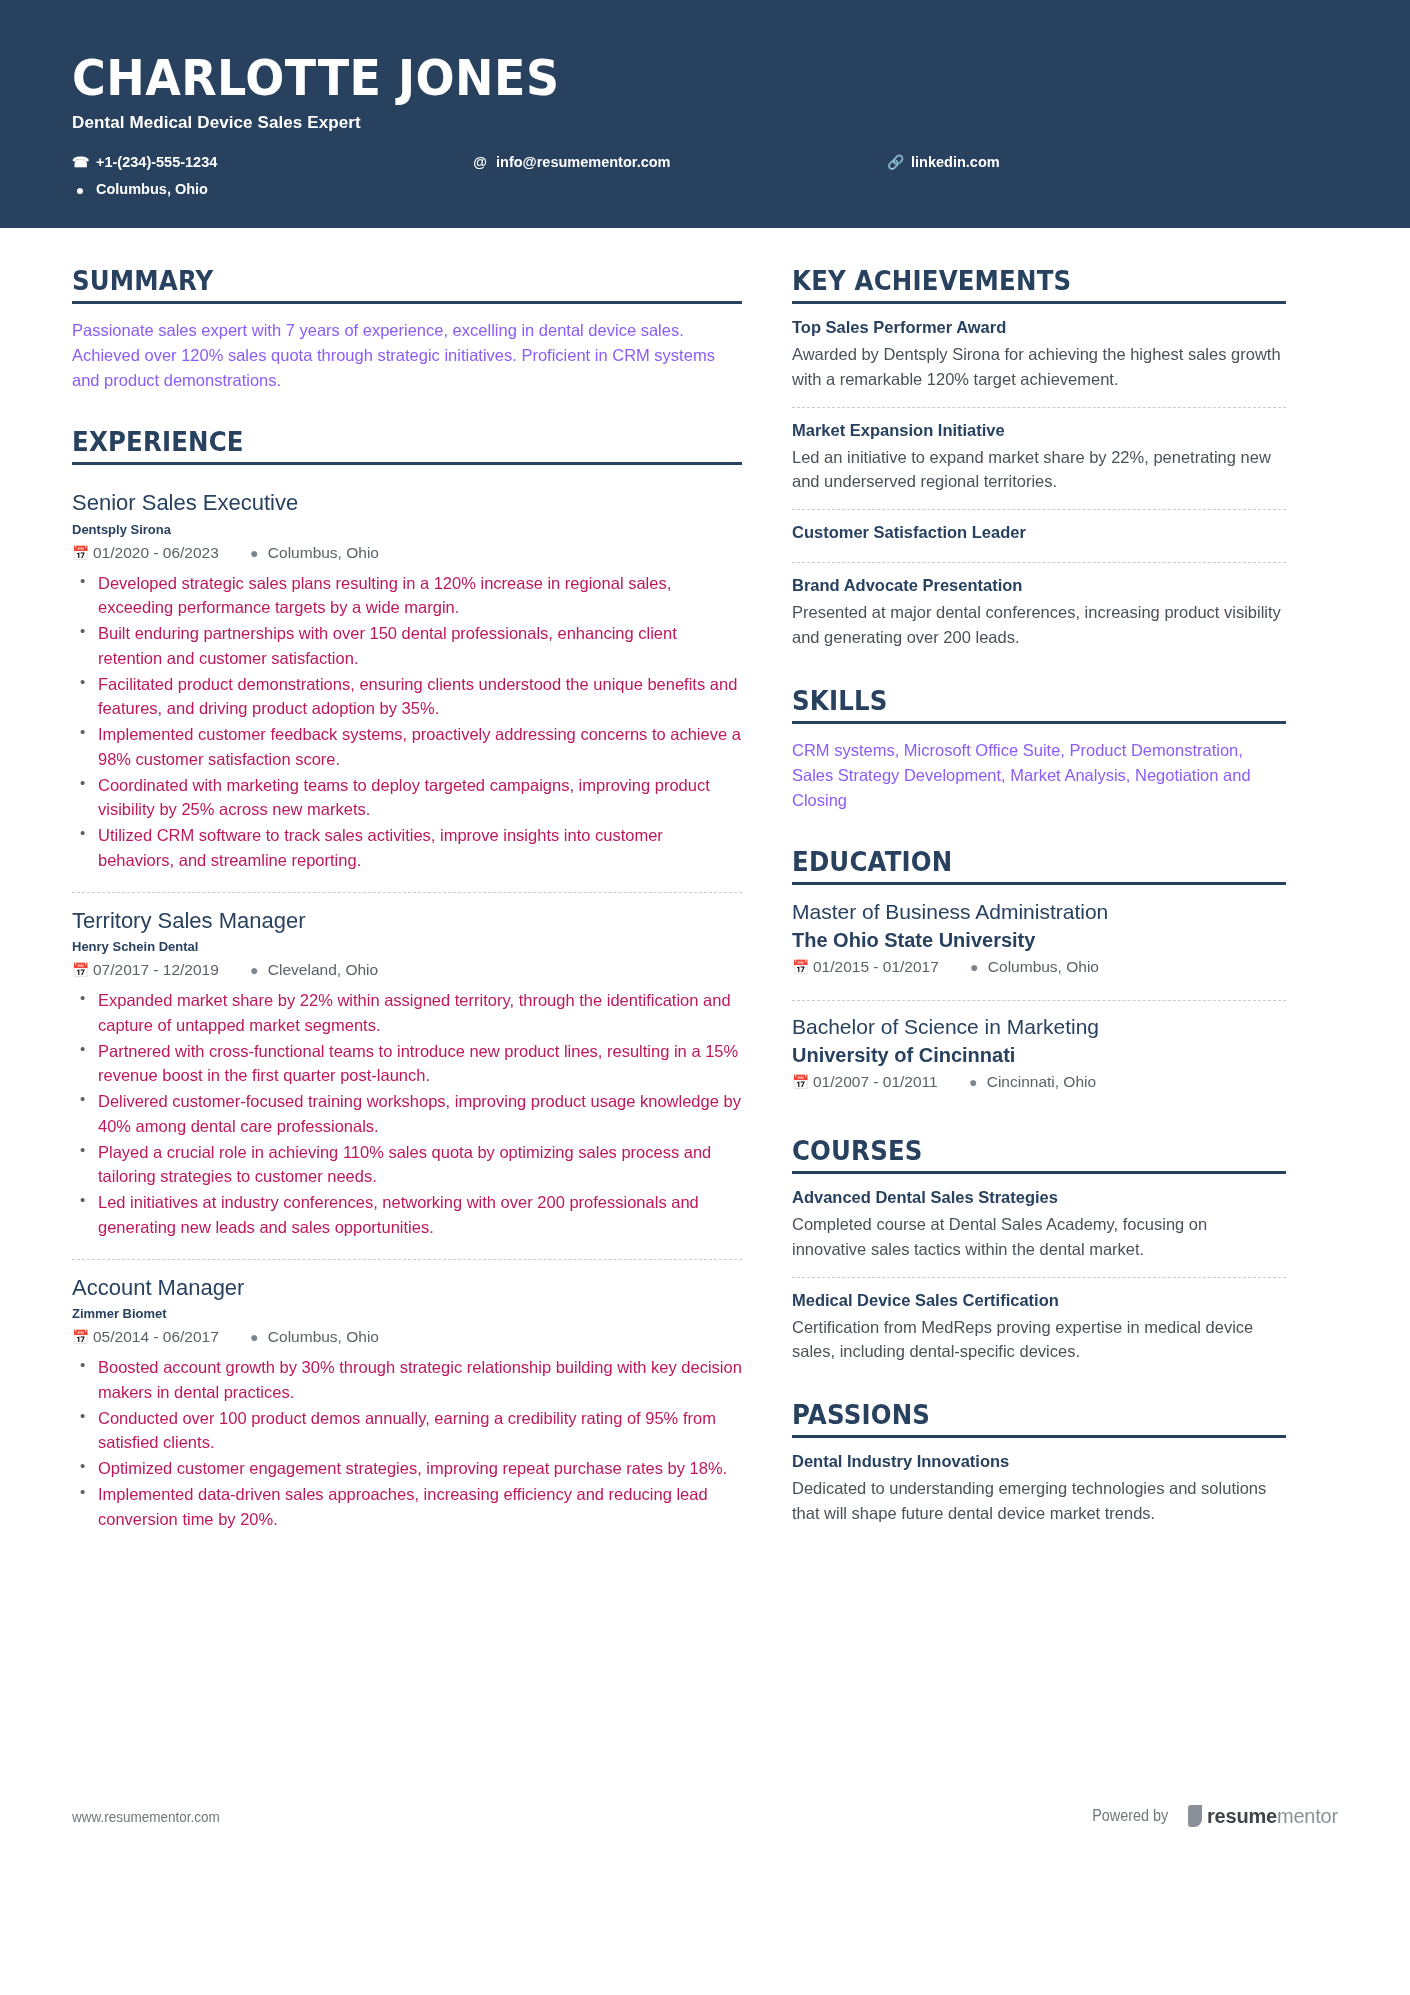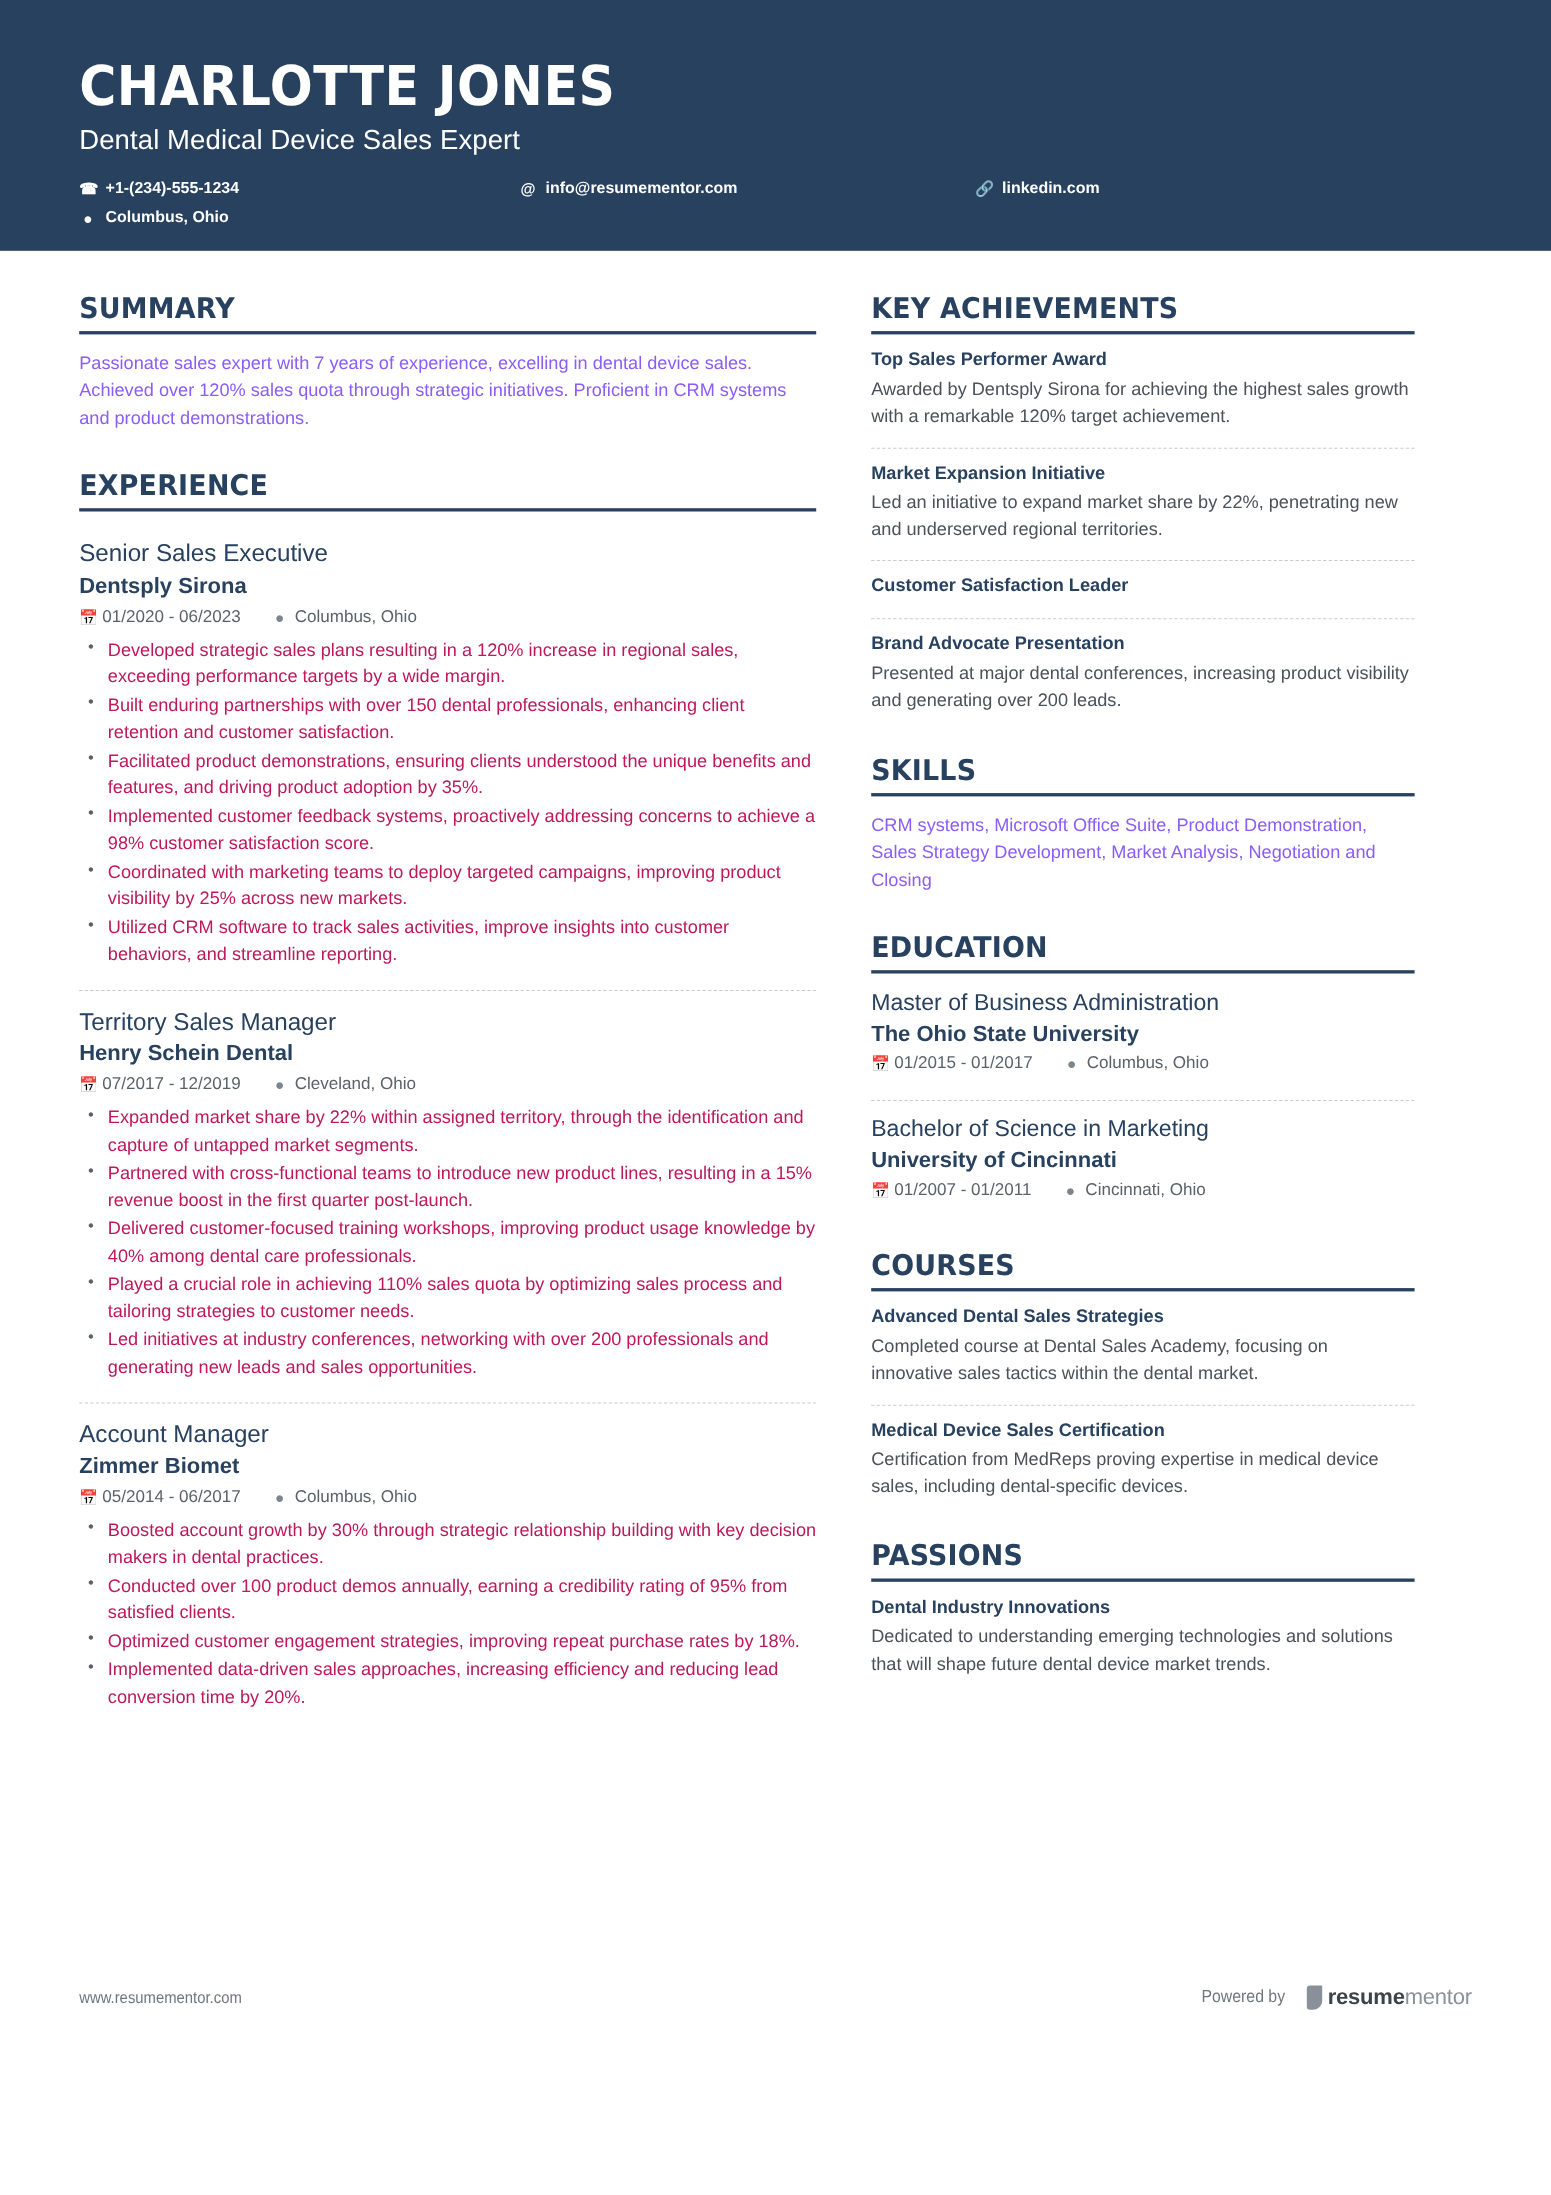--- a/index.html
+++ b/index.html
@@ -36,22 +36,22 @@
     font-size: 50px;
     font-weight: 700;
     letter-spacing: 0.5px;
     line-height: 1.05;
     margin: 0 0 8px 0;
     color: #ffffff;
     transform: scaleX(0.92);
     transform-origin: left center;
   }
   .title {
-    font-size: 25px;
-    font-weight: 400;
+    font-size: 17px;
+    font-weight: 700;
     margin: 0 0 16px 0;
     color: #ffffff;
     letter-spacing: 0.1px;
   }
   .contact-grid {
     display: block;
     position: relative;
     font-size: 14.5px;
     font-weight: 700;
     line-height: 1.9;
@@ -129,21 +129,21 @@
     padding-top: 14px;
   }
   .job-title {
     font-size: 22px;
     font-weight: 400;
     color: #27415f;
     margin: 0 0 5px 0;
     line-height: 1.25;
   }
   .org {
-    font-size: 20px;
+    font-size: 13px;
     font-weight: 700;
     color: #27415f;
     margin: 0 0 7px 0;
   }
   .meta {
     display: flex;
     align-items: center;
     font-size: 15.5px;
     color: #5a6views;
     color: #5a6269;

